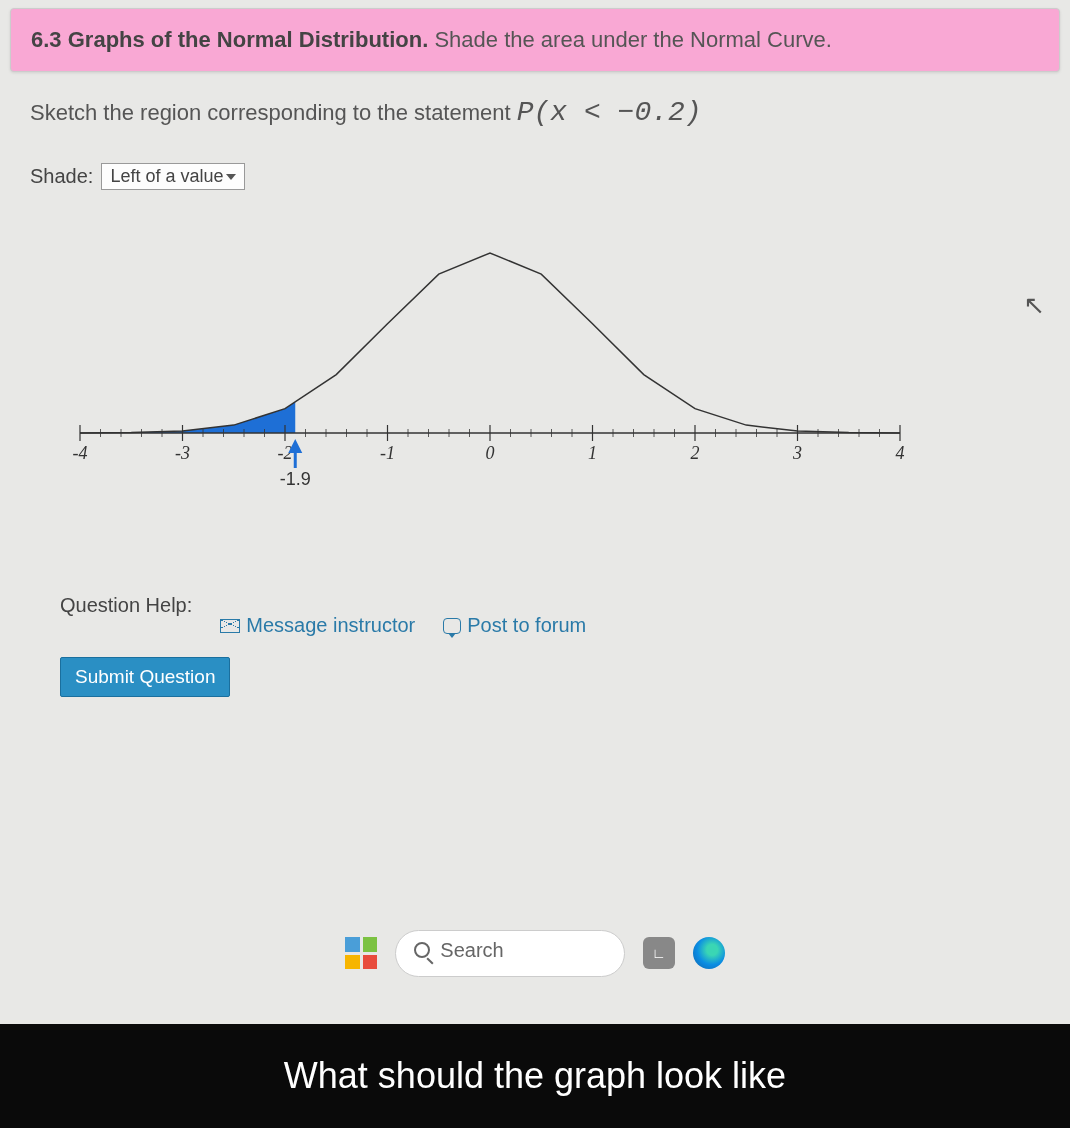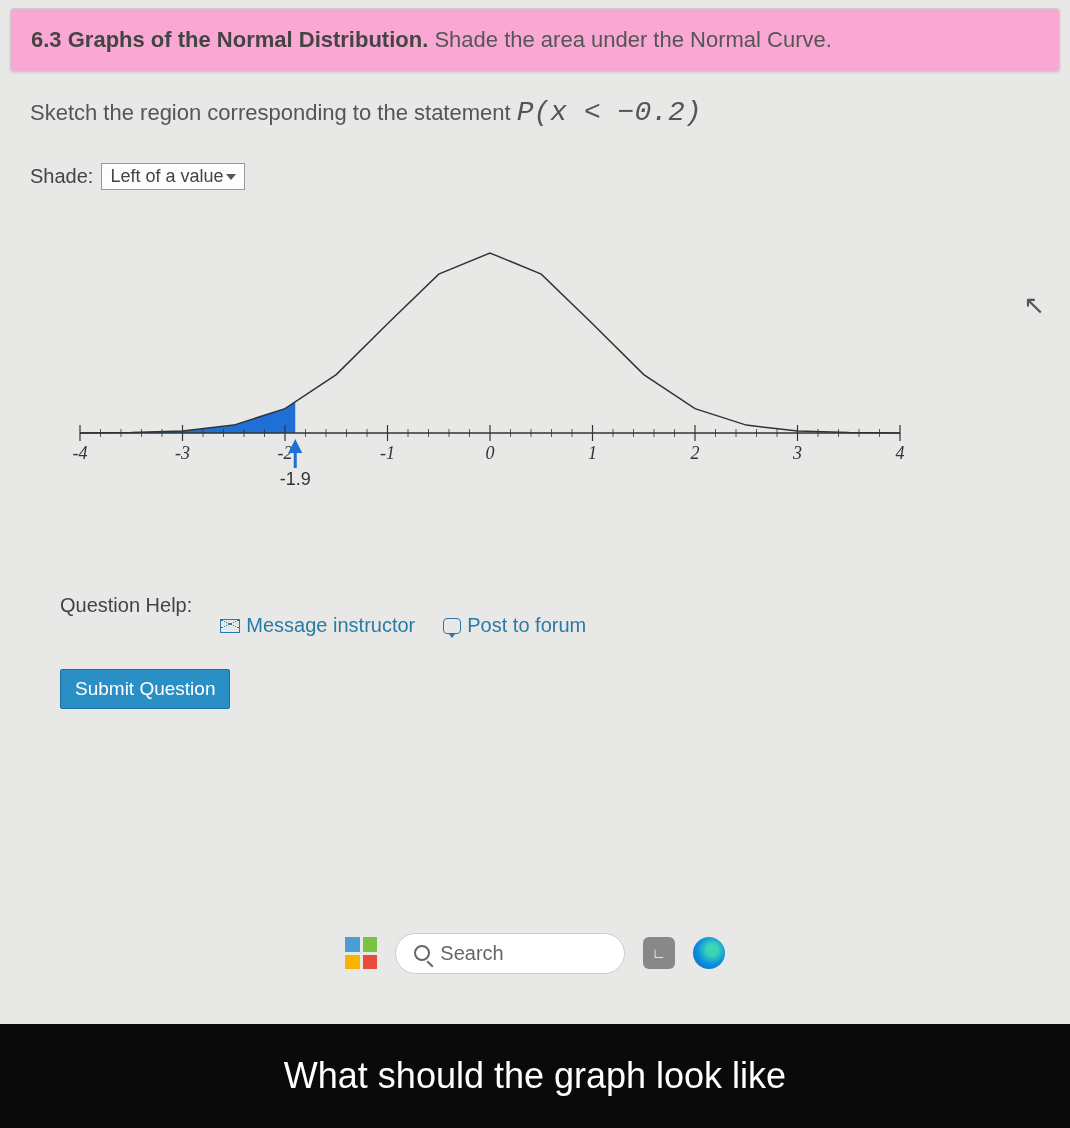--- a/index.html
+++ b/index.html
@@ -88,21 +88,20 @@
   }
   .submit-btn {
     background: #2a8fc4;
     color: #fff;
     border: 1px solid #1a6f9e;
     padding: 8px 14px;
     font-size: 19px;
     margin-left: 30px;
     border-radius: 2px;
     cursor: pointer;
-    margin-top: 12px;
   }
   .cursor-arrow {
     position: absolute;
     right: 25px;
     top: 290px;
     font-size: 26px;
     color: #555;
   }
   .taskbar {
     position: absolute;
@@ -123,21 +122,21 @@
     gap: 3px;
   }
   .win-logo div { background: #4a9ed8; }
   .win-logo div:nth-child(2){ background:#7cc242;}
   .win-logo div:nth-child(3){ background:#f7b500;}
   .win-logo div:nth-child(4){ background:#e84c3d;}
   .search-pill {
     background: #fff;
     border: 1px solid #ccc;
     border-radius: 25px;
-    padding: 8px 120px 8px 18px;
+    padding: 8px 120px 14px 18px;
     display: flex;
     align-items: center;
     gap: 10px;
     color: #666;
     font-size: 20px;
   }
   .tb-icon {
     width: 32px; height: 32px;
     border-radius: 6px;
   }

